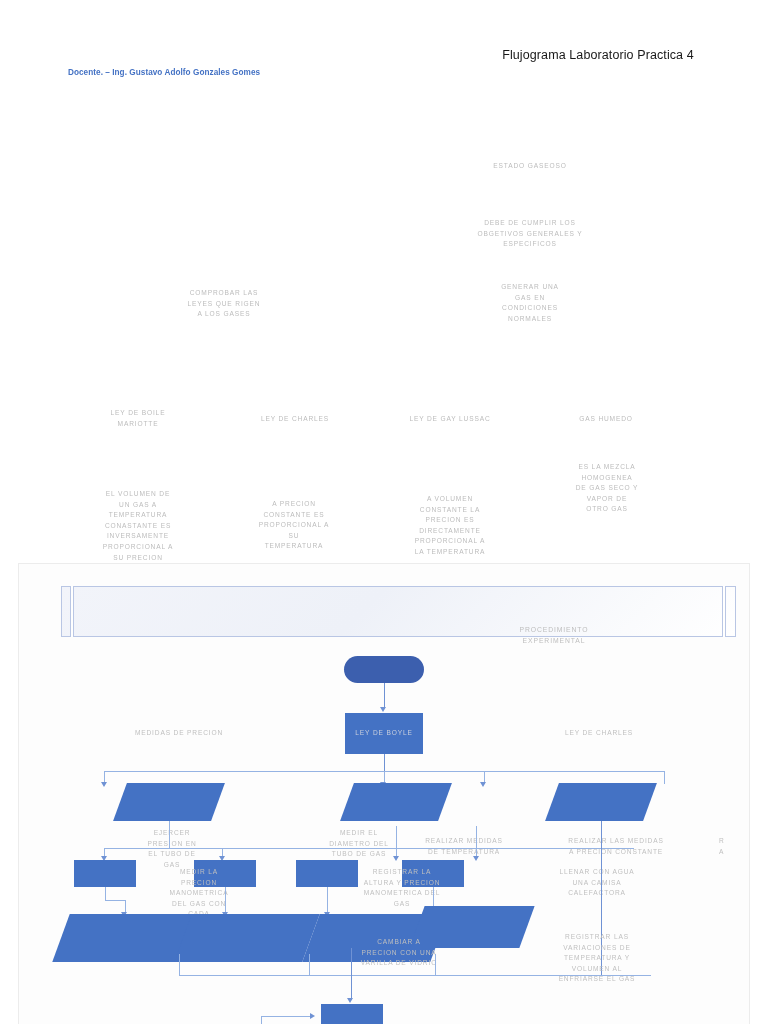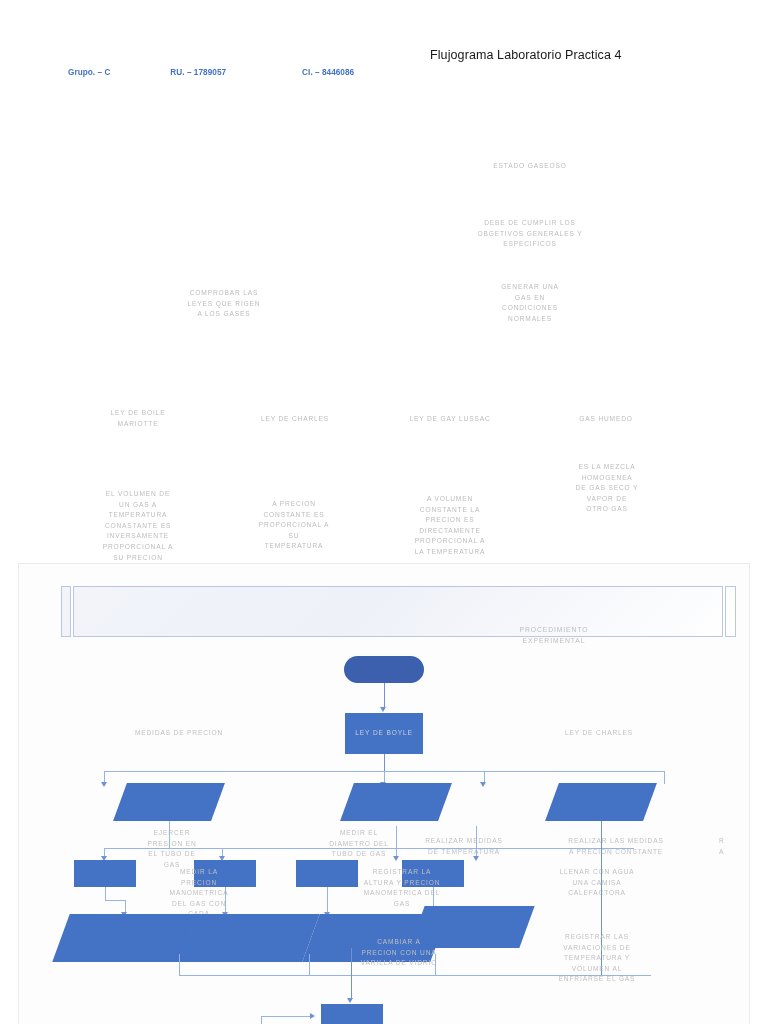--- a/index.html
+++ b/index.html
@@ -6,22 +6,22 @@
   html,body{margin:0;padding:0;background:#ffffff;}
   body{
     width:768px;height:1024px;position:relative;overflow:hidden;
     font-family:"Liberation Sans","DejaVu Sans",sans-serif;
     -webkit-font-smoothing:antialiased;
   }
   .abs{position:absolute;}
 
   
   #doc-title{
-    left:430px;top:48px;width:300px;
-    font-size:12.5px;color:#181818;letter-spacing:.1px;white-space:nowrap;
+    left:448px;top:48px;width:300px;
+    font-size:12.5px;color:#181818;letter-spacing:.1px;white-space:nowrap;text-align:center;
   }
   #meta-block{
     left:68px;top:66px;width:420px;
     font-size:8.2px;line-height:13.6px;color:#4472c4;font-weight:bold;
     letter-spacing:.05px;
   }
   #meta-block .row{white-space:nowrap;}
   #meta-block .sp1{display:inline-block;width:60px;}
   #meta-block .sp2{display:inline-block;width:76px;}
 
@@ -71,21 +71,21 @@
   .ln-v2{background:#6f92d4;width:1.4px;}
   .arw{width:0;height:0;border-left:3.5px solid transparent;border-right:3.5px solid transparent;border-top:5px solid #6f92d4;}
   .arw-r{width:0;height:0;border-top:3.5px solid transparent;border-bottom:3.5px solid transparent;border-left:5px solid #6f92d4;}
 </style>
 </head>
 <body>
 
 <div class="abs" id="doc-title">Flujograma Laboratorio  Practica 4</div>
 
 <div class="abs" id="meta-block">
-  <div class="row"><span>Grupo. – C</span><span class="sp1"></span><span>RU. – 1789057</span><span class="sp2"></span><span>CI. – 8446086</span></div>
+  <div class="row">Docente. – Ing. Gustavo Adolfo Gonzales Gomes</div>
 </div>
 
 <div class="abs cmap" style="left:470px;top:161px;width:120px;">ESTADO GASEOSO</div>
 
 <div class="abs cmap" style="left:455px;top:218px;width:150px;">DEBE DE CUMPLIR LOS
 OBGETIVOS GENERALES Y
 ESPECIFICOS</div>
 
 <div class="abs cmap" style="left:165px;top:288px;width:118px;">COMPROBAR LAS
 LEYES QUE RIGEN

